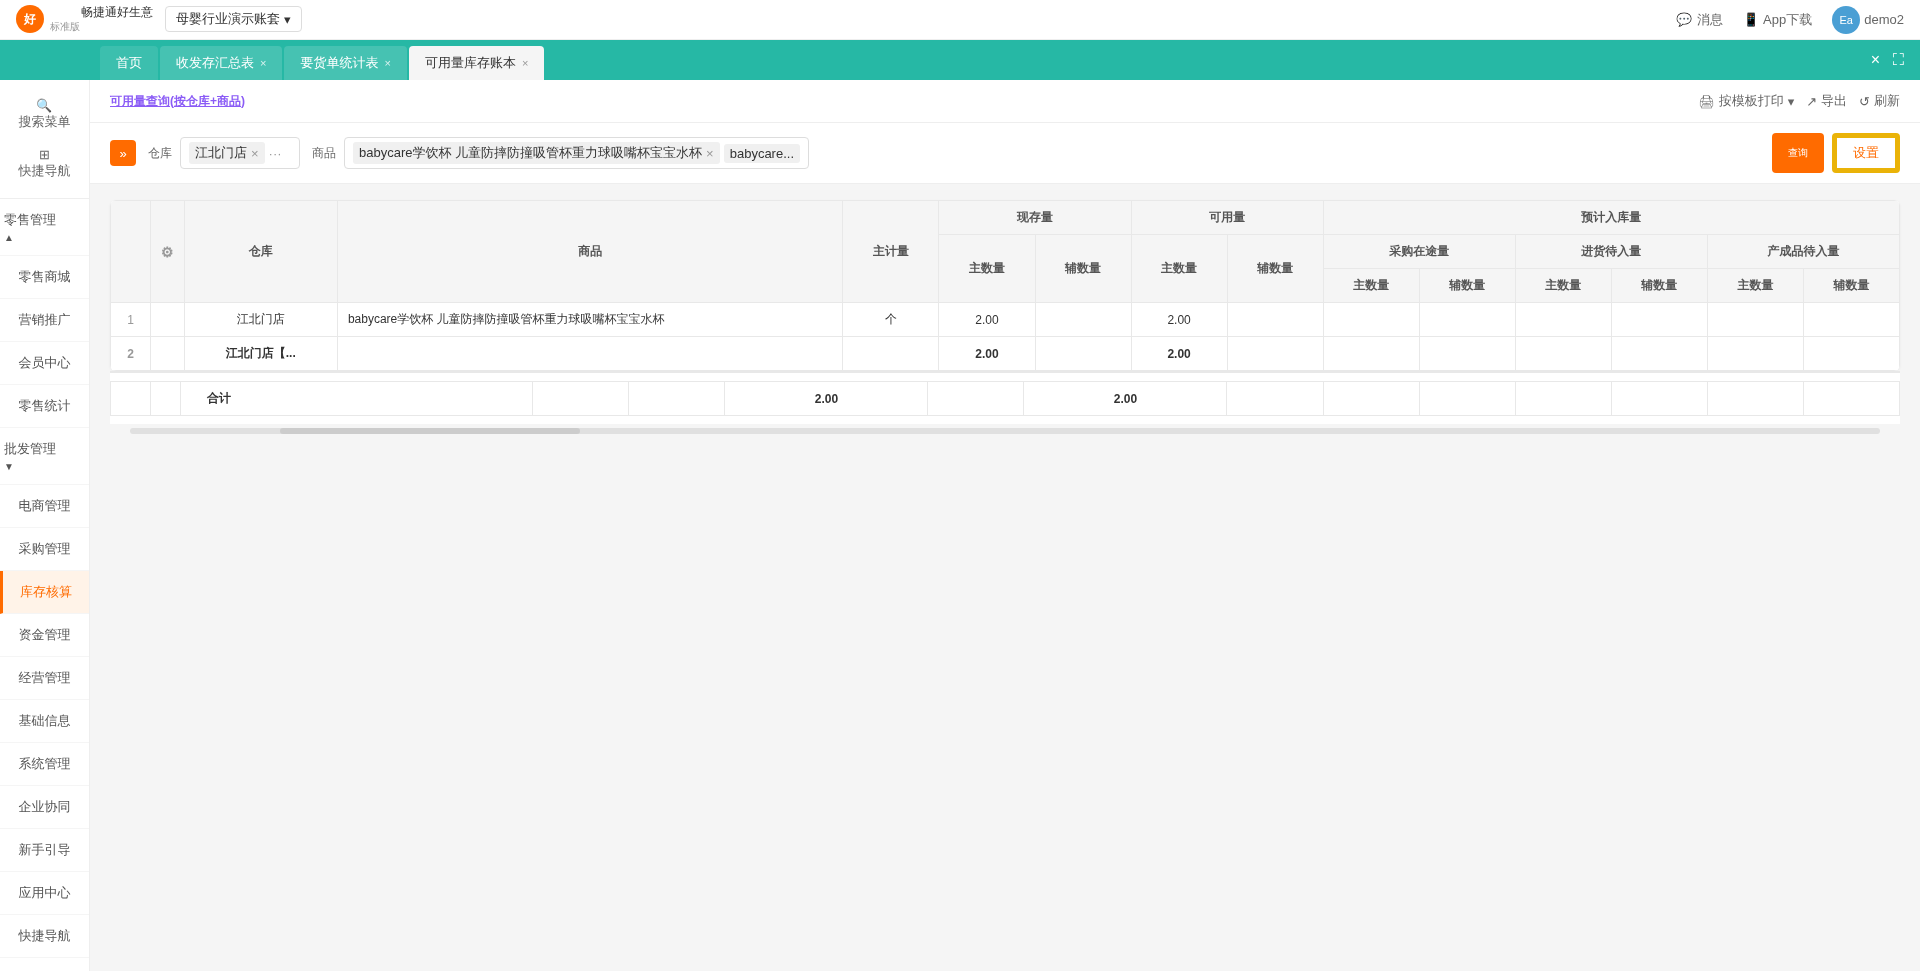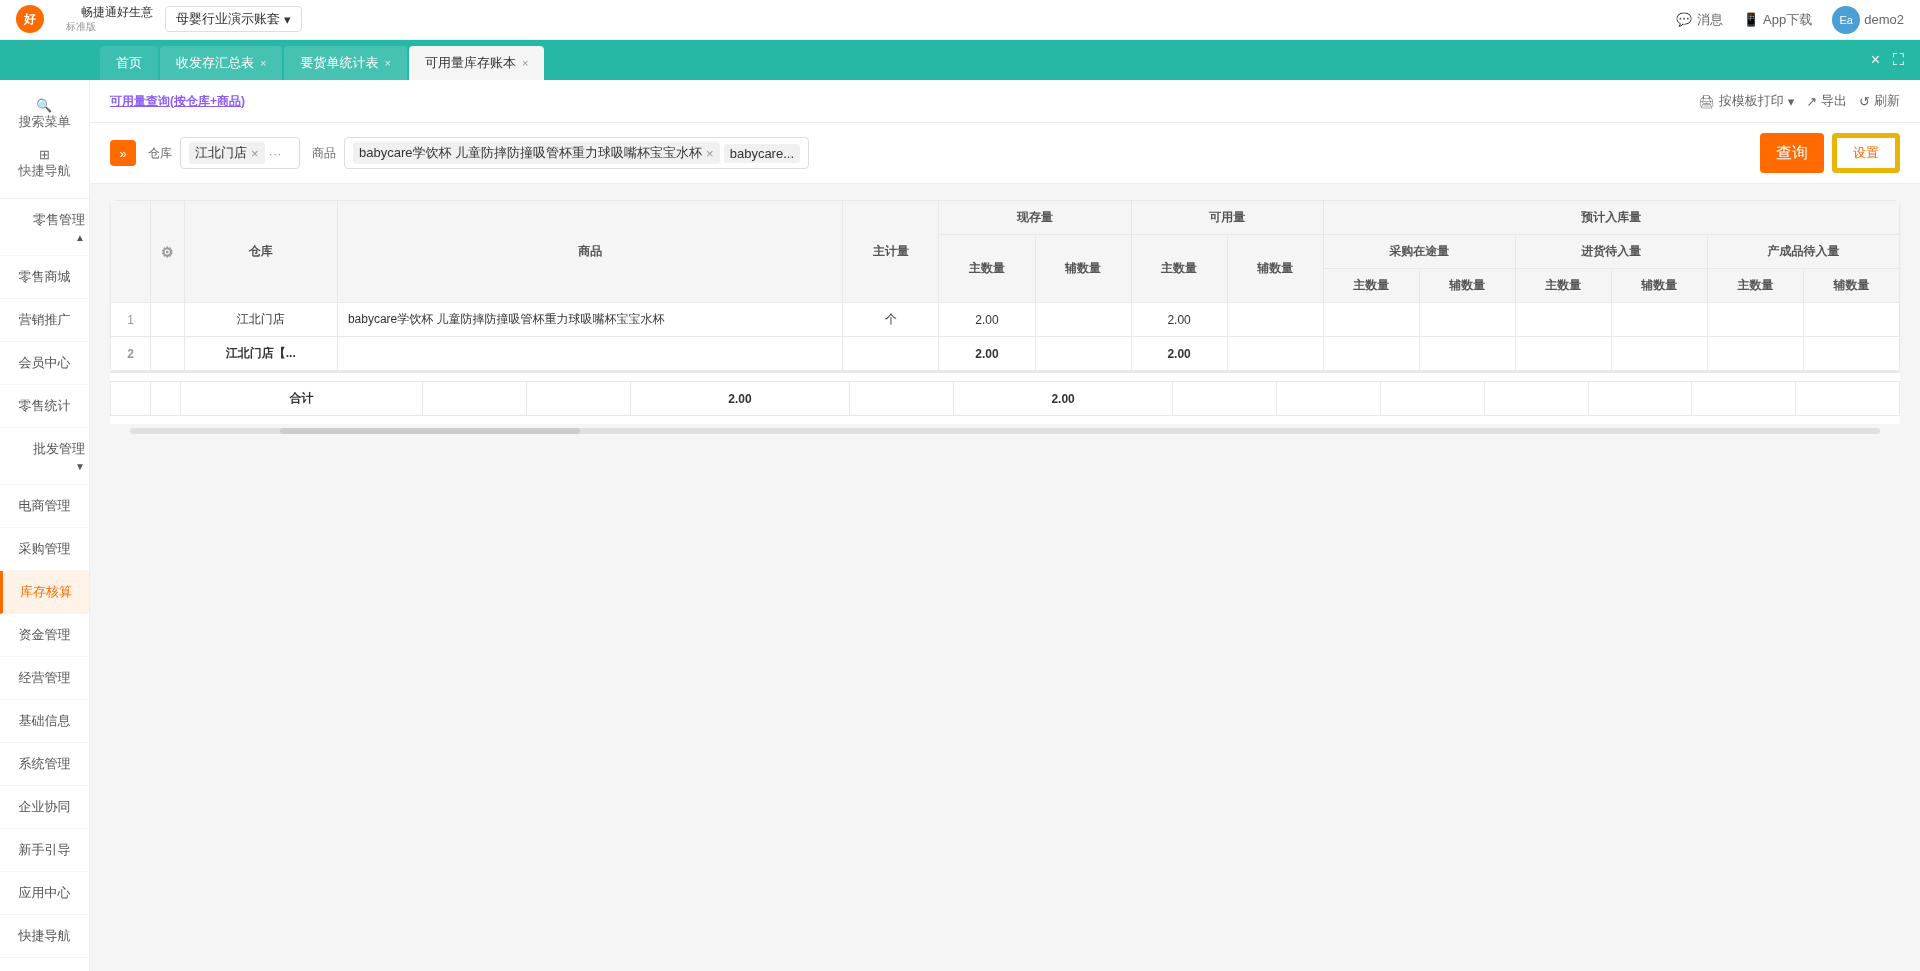--- a/index.html
+++ b/index.html
@@ -12,21 +12,21 @@
       display: flex;
       align-items: center;
       justify-content: space-between;
       border-bottom: 1px solid #eee;
       padding: 0 16px;
     }
     .top-bar-left { display: flex; align-items: center; gap: 12px; }
     .logo-area { display: flex; align-items: center; gap: 6px; }
     .logo-icon { width: 28px; height: 28px; background: #ff6b00; border-radius: 50%; display: flex; align-items: center; justify-content: center; color: #fff; font-size: 12px; font-weight: bold; }
     .logo-text { font-size: 12px; color: #333; line-height: 1.2; margin-left: 31px; }
-    .logo-sub { font-size: 10px; color: #999; margin-left: 16px; }
+    .logo-sub { font-size: 10px; color: #999; }
     .industry-selector { display: flex; align-items: center; gap: 4px; border: 1px solid #ddd; border-radius: 4px; padding: 3px 10px; font-size: 12px; color: #333; cursor: pointer; }
     .top-bar-right { display: flex; align-items: center; gap: 20px; }
     .top-bar-right-item { display: flex; align-items: center; gap: 4px; color: #666; font-size: 12px; cursor: pointer; }
     .avatar { width: 28px; height: 28px; border-radius: 50%; background: #4a9fd4; display: flex; align-items: center; justify-content: center; color: #fff; font-size: 11px; }
 
     
     .nav-tabs {
       height: 40px;
       background: #26b8a5;
       display: flex;
@@ -75,21 +75,21 @@
       color: #555;
       font-size: 12px;
       cursor: pointer;
       display: flex;
       flex-direction: column;
       align-items: center;
       gap: 2px;
       border-bottom: 1px solid #f5f5f5;
     }
     .sidebar-item.active { background: #fff3e8; color: #ff6b00; border-left: 3px solid #ff6b00; }
-    .sidebar-item.has-arrow { display: flex; justify-content: center; gap: 3px; align-items: flex-end; }
+    .sidebar-item.has-arrow { display: flex; justify-content: center; gap: 3px; align-items: flex-start; }
     .sidebar-arrow { font-size: 10px; }
 
     
     .content-area { flex: 1; display: flex; flex-direction: column; overflow: hidden; }
 
     
     .page-header {
       background: #fff;
       padding: 12px 20px;
       display: flex;
@@ -140,21 +140,21 @@
     }
     .filter-tag-close { cursor: pointer; color: #999; }
     .filter-dots { color: #999; cursor: pointer; }
     .filter-actions { margin-left: auto; display: flex; gap: 8px; }
     .btn-query {
       background: #ff6b00;
       color: #fff;
       border: none;
       border-radius: 4px;
       padding: 0 16px;
-      font-size: 16px;
+      font-size: 10px;
       cursor: pointer;
     }
     .btn-setting {
       background: #fff;
       color: #ff6b00;
       border: 5px solid #eab308;
       border-radius: 4px;
       padding: 6px 16px;
       font-size: 13px;
       cursor: pointer;
@@ -438,21 +438,21 @@
   </tr>
           </tbody>
       </table>
 
       <div style="background:#fff; border-top: 2px solid #e8e8e8; padding: 8px 0; margin-top: 0;">
         <table style="width:100%; border-collapse: collapse;">
           <tbody>
               <tr>
             <td style="width:40px; padding:8px 10px; text-align:center; font-size:12px; color:#333; border:1px solid #e8e8e8;"></td>
             <td style="width:30px; padding:8px 10px; text-align:center; font-size:12px; color:#333; border:1px solid #e8e8e8;"></td>
-            <td style="padding:8px 12px; text-align:center; font-size:12px; color:#333; font-weight:bold; border:1px solid #e8e8e8;">合计</td>
+            <td style="padding:8px 26px; text-align:left; font-size:12px; color:#333; font-weight:bold; border:1px solid #e8e8e8;">合计</td>
             <td style="padding:8px 10px; text-align:center; font-size:12px; color:#333; border:1px solid #e8e8e8;"></td>
             <td style="padding:8px 10px; text-align:center; font-size:12px; color:#333; border:1px solid #e8e8e8;"></td>
             <td style="padding:8px 10px; text-align:center; font-size:12px; font-weight:bold; color:#333; border:1px solid #e8e8e8;">2.00</td>
             <td style="padding:8px 10px; text-align:center; font-size:12px; color:#333; border:1px solid #e8e8e8;"></td>
             <td style="padding:8px 10px; text-align:center; font-size:12px; font-weight:bold; color:#333; border:1px solid #e8e8e8;">2.00</td>
             <td style="padding:8px 10px; text-align:center; font-size:12px; color:#333; border:1px solid #e8e8e8;"></td>
             <td style="padding:8px 10px; text-align:center; font-size:12px; color:#333; border:1px solid #e8e8e8;"></td>
             <td style="padding:8px 10px; text-align:center; font-size:12px; color:#333; border:1px solid #e8e8e8;"></td>
             <td style="padding:8px 10px; text-align:center; font-size:12px; color:#333; border:1px solid #e8e8e8;"></td>
             <td style="padding:8px 10px; text-align:center; font-size:12px; color:#333; border:1px solid #e8e8e8;"></td>

